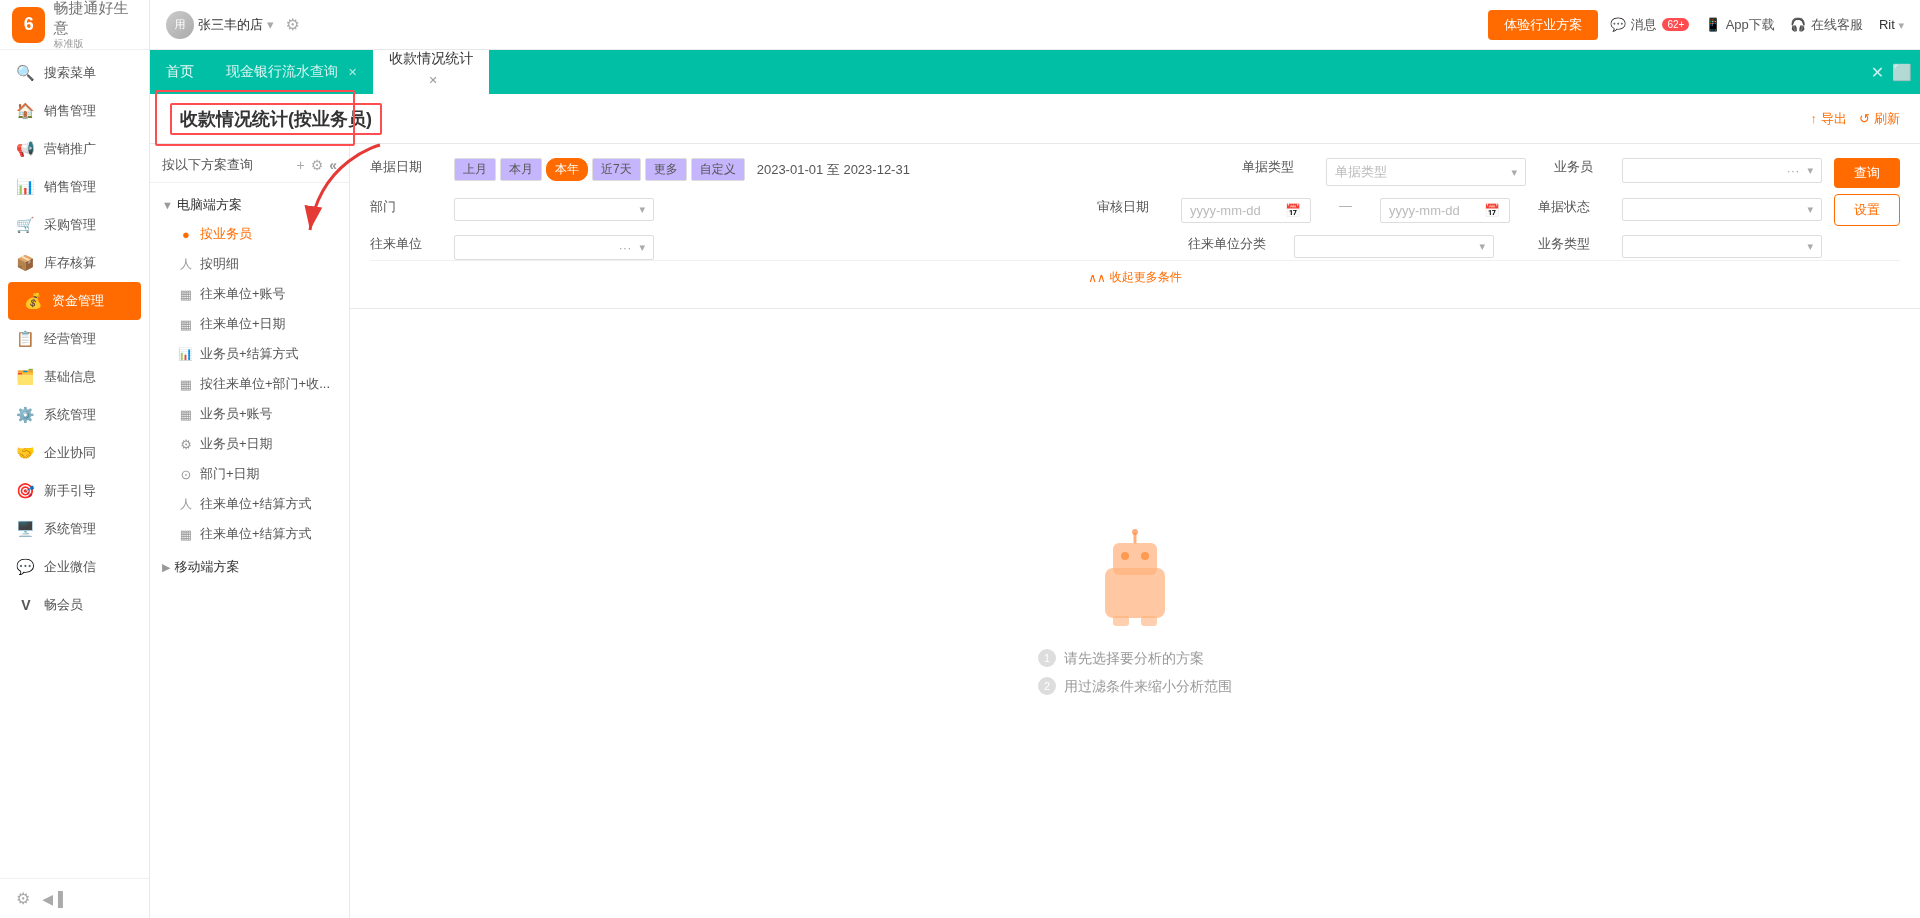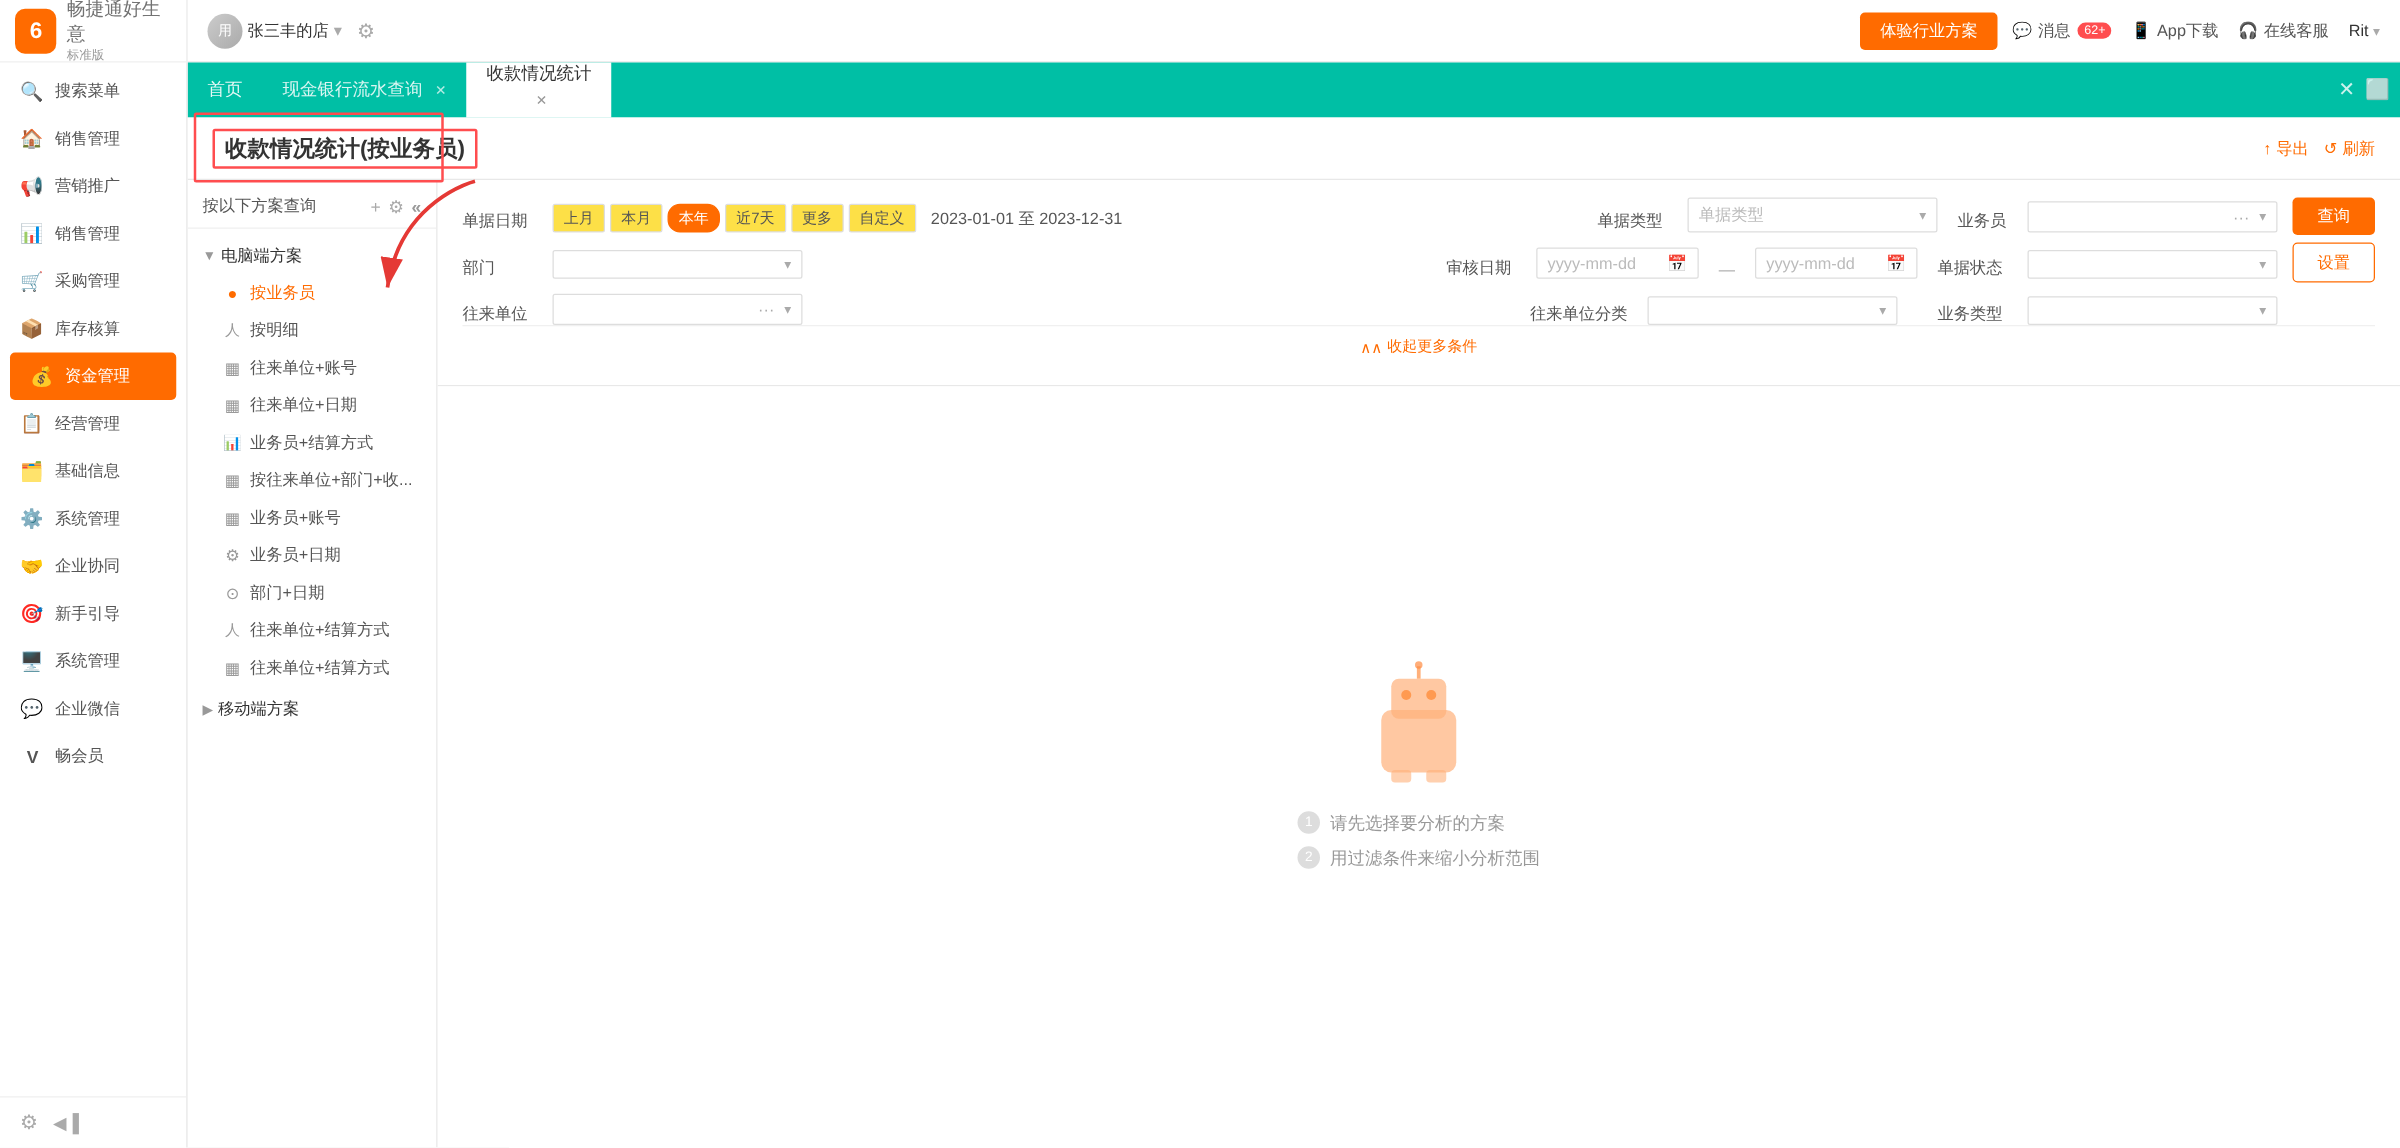--- a/index.html
+++ b/index.html
@@ -118,27 +118,27 @@
     .scheme-item.active { color: #ff6b00; }
     .scheme-item .item-icon { width: 16px; height: 16px; display: flex; align-items: center; justify-content: center; font-size: 13px; }
     .item-icon-orange { color: #ff6b00; }
     .item-icon-gray { color: #999; }
 
     
     .right-panel { flex: 1; display: flex; flex-direction: column; overflow: hidden; }
 
     
     .filter-area { background: #fff; padding: 14px 20px; border-bottom: 1px solid #e8e8e8; }
-    .filter-row { display: flex; align-items: flex-end; gap: 16px; margin-bottom: 12px; flex-wrap: nowrap; }
+    .filter-row { display: flex; align-items: flex-start; gap: 28px; margin-bottom: 12px; flex-wrap: nowrap; }
     .filter-row:last-child { margin-bottom: 0; }
     .filter-label { color: #555; font-size: 13px; white-space: nowrap; min-width: 56px; }
     .filter-date-group { display: flex; align-items: center; gap: 4px; }
     .date-quick-btn {
       padding: 2px 8px; border: 1px solid #ddd; border-radius: 2px; cursor: pointer;
-      font-size: 12px; color: #555; background: #fde047; white-space: nowrap;
+      font-size: 12px; color: #555; background: #c4b5fd; white-space: nowrap;
     }
     .date-quick-btn.active { background: #ff6b00; color: #fff; border-color: #ff6b00; border-radius: 10px; }
     .date-range { display: flex; align-items: center; gap: 4px; color: #555; font-size: 13px; }
     .filter-select {
       border: 1px solid #ddd; border-radius: 2px; padding: 4px 8px;
       font-size: 13px; color: #555; display: flex; align-items: center; gap: 4px;
       background: #fff; min-width: 180px; cursor: pointer;
     }
     .filter-select .chevron { color: #aaa; font-size: 11px; margin-left: auto; }
     .filter-date-input {

